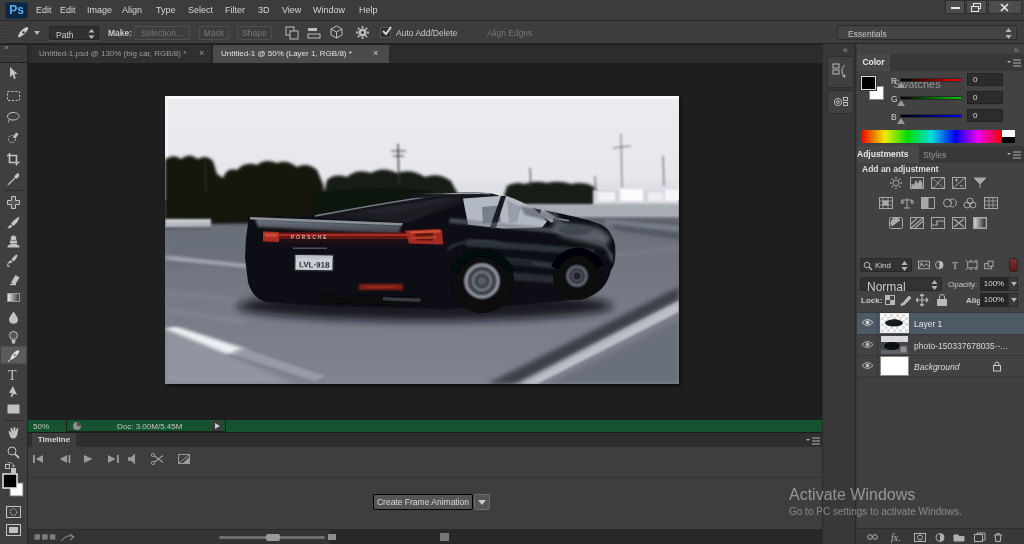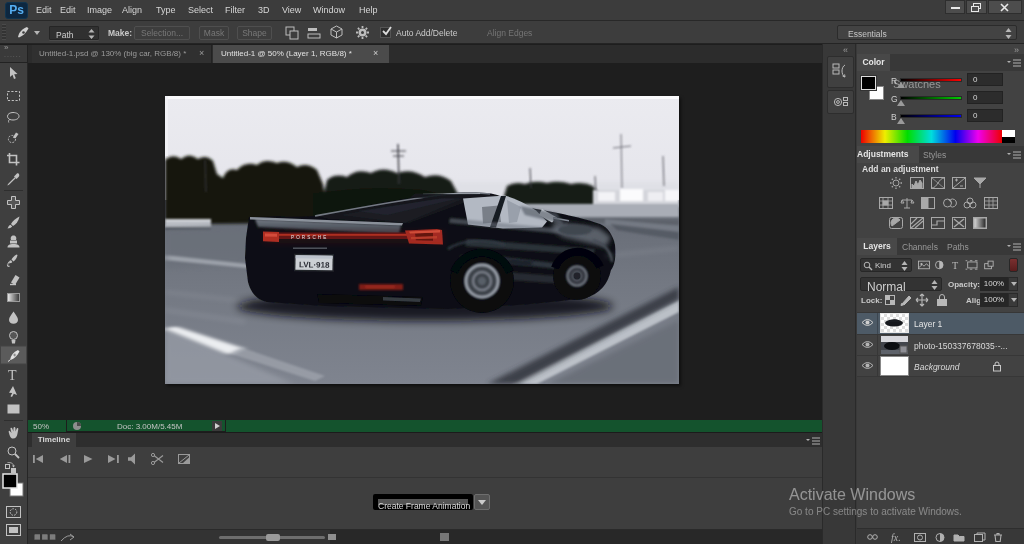--- a/index.html
+++ b/index.html
@@ -473,21 +473,21 @@
       <path d="M123,3.5 L132,10.5 M132,3.5 L123,10.5" stroke-width="1.2"></path>
       <circle cx="122" cy="11" r="1.6"></circle>
         <circle cx="122" cy="3" r="1.6"></circle>
       <rect x="147.5" y="2.5" width="11" height="9"></rect>
         <path d="M158,3 L148,11"></path>
         <path d="M152,11 L158,5.5 V11 Z" fill="#9a9a9a" stroke="none"></path>
     </g>
   </svg>
   <div class="abs" style="left:0;top:44px;width:794px;height:1px;background:#333;"></div>
   
-  <div class="abs" style="left:345px;top:61px;width:100px;height:16px;background:#545454;border:5px solid #000000;border-radius:2px;color:#dcdcdc;font-size:8.5px;text-align:center;line-height:14px;white-space:nowrap;">Create Frame Animation</div>
+  <div class="abs" style="left:345px;top:61px;width:100px;height:16px;background:#545454;border:1px solid #000000;border-radius:2px;color:#dcdcdc;font-size:8.5px;text-align:center;line-height:14px;white-space:nowrap;">Create Frame Animation</div>
   <div class="abs" style="left:446px;top:61px;width:16px;height:16px;background:#545454;border:1px solid #6e6e6e;border-radius:2px;"></div>
   <div class="abs" style="left:450px;top:67px;width:0;height:0;border-left:4px solid transparent;border-right:4px solid transparent;border-top:5px solid #ccc;"></div>
   
   <div class="abs" style="left:0;top:96px;width:794px;height:15px;background:#333333;border-top:1px solid #2a2a2a;">
     <div class="abs" style="left:302px;top:0;width:492px;height:15px;background:#282828;"></div>
     <span class="abs" style="left:6px;top:3px;color:#9a9a9a;font-size:7px;letter-spacing:1px;">▦▦▦</span>
     <svg class="abs" style="left:32px;top:3px;" width="16" height="9" viewBox="0 0 16 9">
         <path d="M1,8 Q8,0 14,4 M14,4 L10,1 M14,4 L10,7" stroke="#9a9a9a" fill="none"></path>
       </svg>
     <div class="abs" style="left:191px;top:6px;width:106px;height:3px;background:#6e6e6e;border-radius:2px;"></div>
@@ -639,29 +639,20 @@
           </g>
       </g>
       <defs>
           <linearGradient id="gmgrad" x1="0" y1="0" x2="1" y2="0">
             <stop offset="0" stop-color="#ddd"></stop>
             <stop offset="1" stop-color="#222"></stop>
           </linearGradient>
         </defs>
     </svg>
 
-    <div class="abs" style="left:0;top:194px;width:167px;height:17px;background:#383838;">
-      <div class="abs" style="left:0;top:0;width:40px;height:17px;background:#484848;color:#e6e6e6;font-size:8.5px;font-weight:bold;text-align:center;line-height:16px;">Layers</div>
-      <div class="abs" style="left:45px;top:4px;font-size:8.5px;color:#989898;">Channels</div>
-      <div class="abs" style="left:90px;top:4px;font-size:8.5px;color:#989898;">Paths</div>
-      <svg class="abs" style="left:150px;top:5px;" width="14" height="8" viewBox="0 0 14 8">
-          <path d="M0,2 L4,2 L2,4 Z" fill="#b0b0b0"></path>
-          <path d="M6,1 H14 M6,4 H14 M6,7 H14" stroke="#b0b0b0"></path>
-        </svg>
-    </div>
 
     <div class="abs" style="left:3px;top:214px;width:52px;height:14px;background:#333;border:1px solid #272727;border-radius:2px;">
       <svg class="abs" style="left:2px;top:2px;" width="10" height="10" viewBox="0 0 10 10">
           <circle cx="4" cy="4" r="2.8" fill="none" stroke="#b5b5b5"></circle>
           <path d="M6,6 L9,9" stroke="#b5b5b5" stroke-width="1.4"></path>
         </svg>
       <span class="abs" style="left:14px;top:2px;font-size:8px;color:#cfcfcf;">Kind</span>
       <svg class="abs" style="right:3px;top:2px;" width="7" height="10" viewBox="0 0 7 10">
           <path d="M3.5,0 L6.5,4 H0.5 Z M3.5,10 L0.5,6 H6.5 Z" fill="#b5b5b5"></path>
         </svg>
@@ -681,21 +672,21 @@
       </g>
     </svg>
     <div class="abs" style="left:152px;top:214px;width:9px;height:14px;background:linear-gradient(#7a3030,#5a1d1d);border:1px solid #272727;border-radius:2px;"></div>
 
     <div class="abs" style="left:3px;top:233px;width:82px;height:14px;background:#333;border:1px solid #272727;border-radius:2px;">
       <span class="abs" style="left:6px;top:2px;font-size:12px;color:#cfcfcf;">Normal</span>
       <svg class="abs" style="right:3px;top:2px;" width="7" height="10" viewBox="0 0 7 10">
           <path d="M3.5,0 L6.5,4 H0.5 Z M3.5,10 L0.5,6 H6.5 Z" fill="#b5b5b5"></path>
         </svg>
     </div>
-    <div class="abs" style="left:91px;top:236px;font-size:8px;font-weight:bold;color:#c9c9c9;">Opacity:</div>
+    <div class="abs" style="left:91px;top:236px;font-size:8px;font-weight:normal;color:#c9c9c9;">Opacity:</div>
     <div class="abs" style="left:123px;top:233px;width:28px;height:14px;background:#262626;color:#d8d8d8;font-size:8px;text-align:center;line-height:14px;">100%</div>
     <div class="abs" style="left:151px;top:233px;width:10px;height:14px;background:#3a3a3a;border:1px solid #2a2a2a;"></div>
     <div class="abs" style="left:153.5px;top:238px;width:0;height:0;border-left:3px solid transparent;border-right:3px solid transparent;border-top:4px solid #b5b5b5;"></div>
 
     <div class="abs" style="left:4px;top:252px;font-size:8px;font-weight:bold;color:#c9c9c9;">Lock:</div>
     <svg class="abs" style="left:27px;top:249px;" width="70" height="14" viewBox="0 0 70 14">
       <g stroke="#b8b8b8" fill="none">
         <rect x="1.5" y="2.5" width="9" height="9"></rect>
           <path d="M1.5,2.5 h4.5 v4.5 h-4.5 Z M6,7 h4.5 v4.5 H6 Z" fill="#b8b8b8" stroke="none"></path>
         <path d="M18,11 L25,3 L27,5 L20,12 Z" fill="#b8b8b8"></path>

